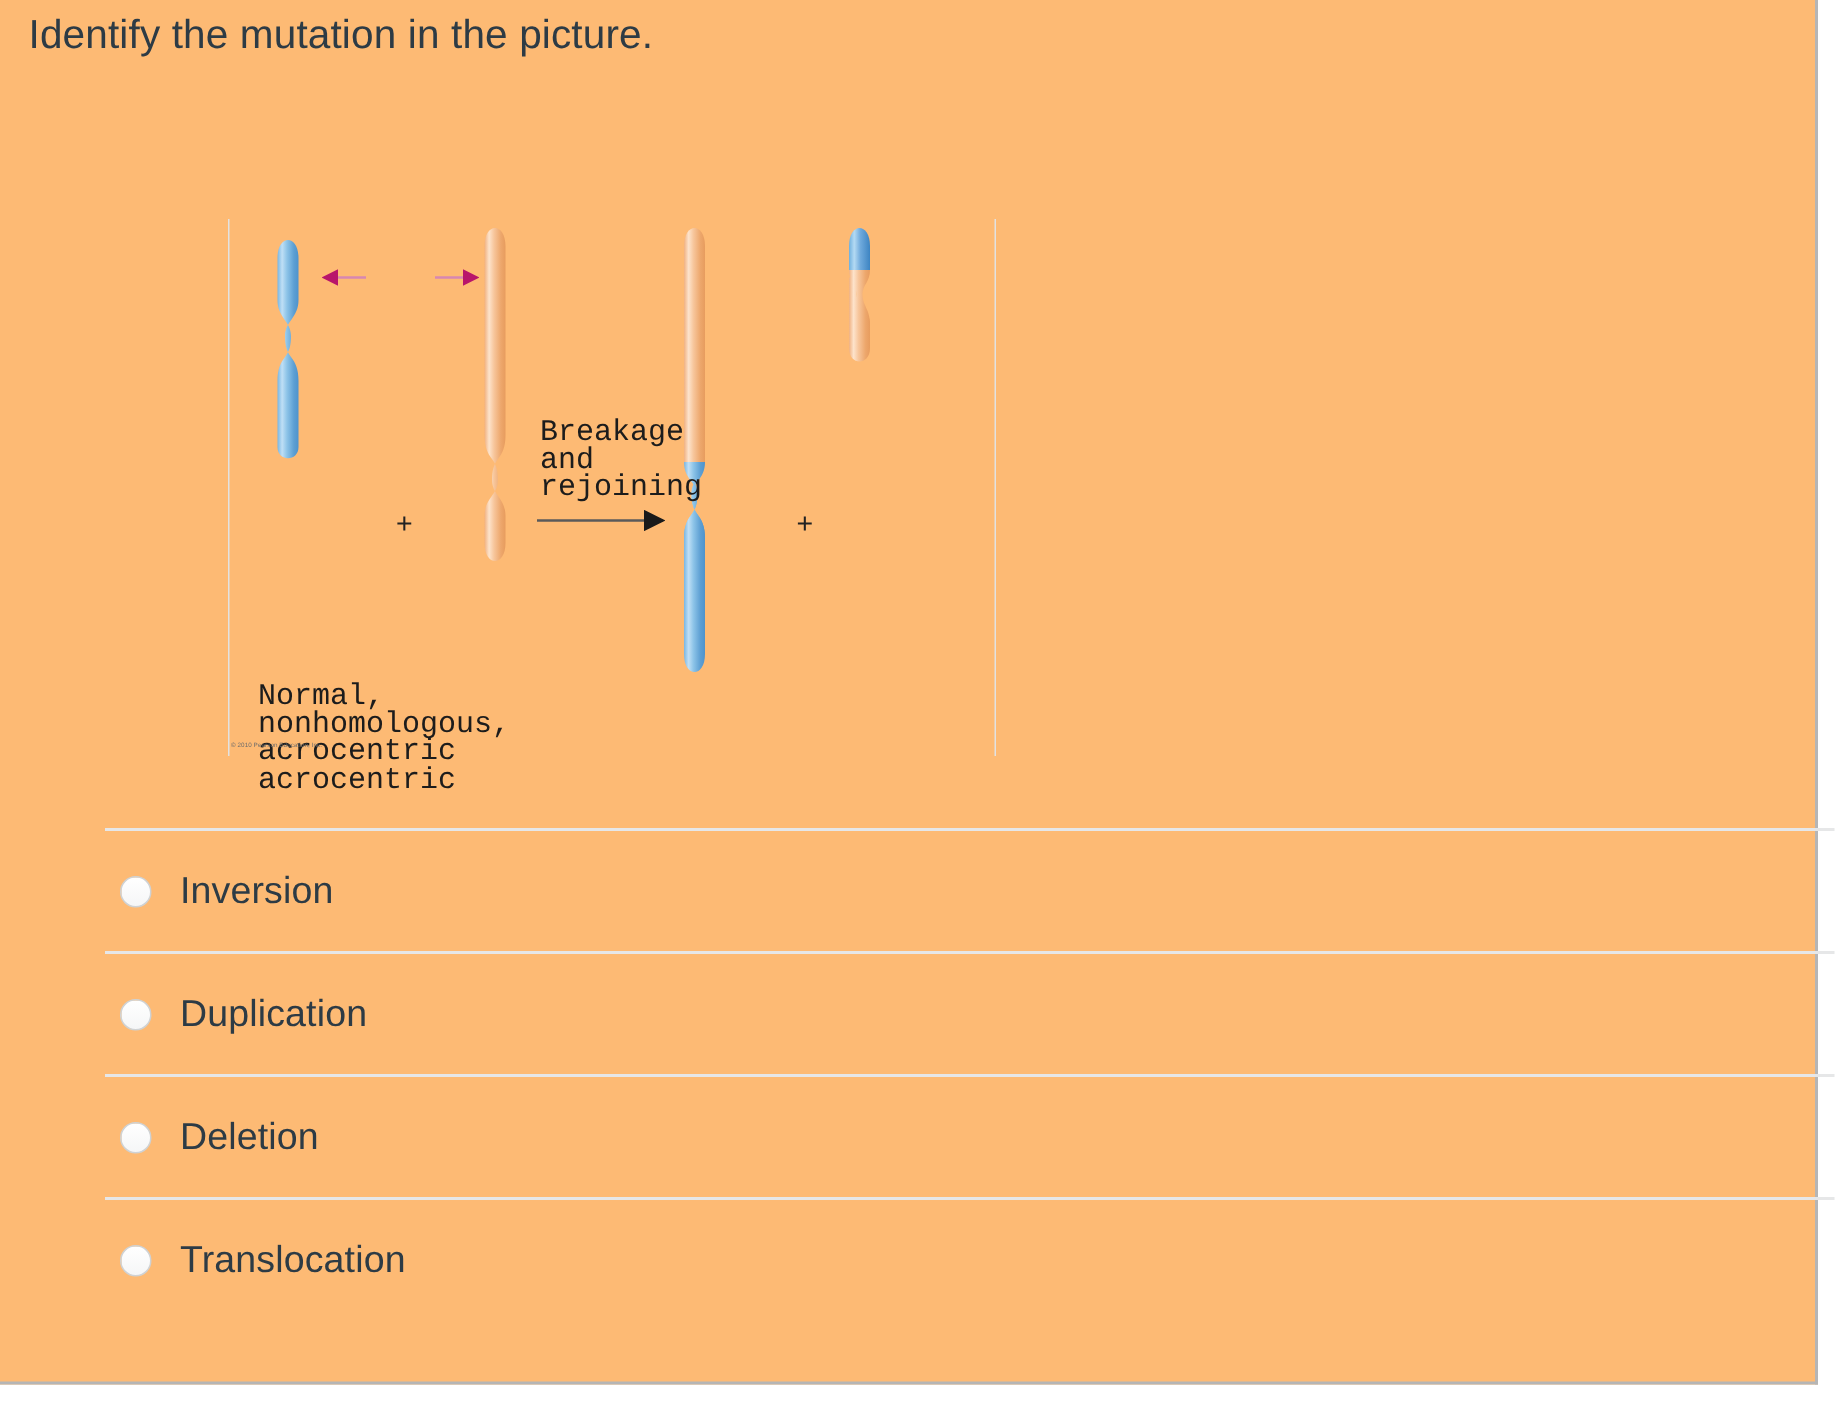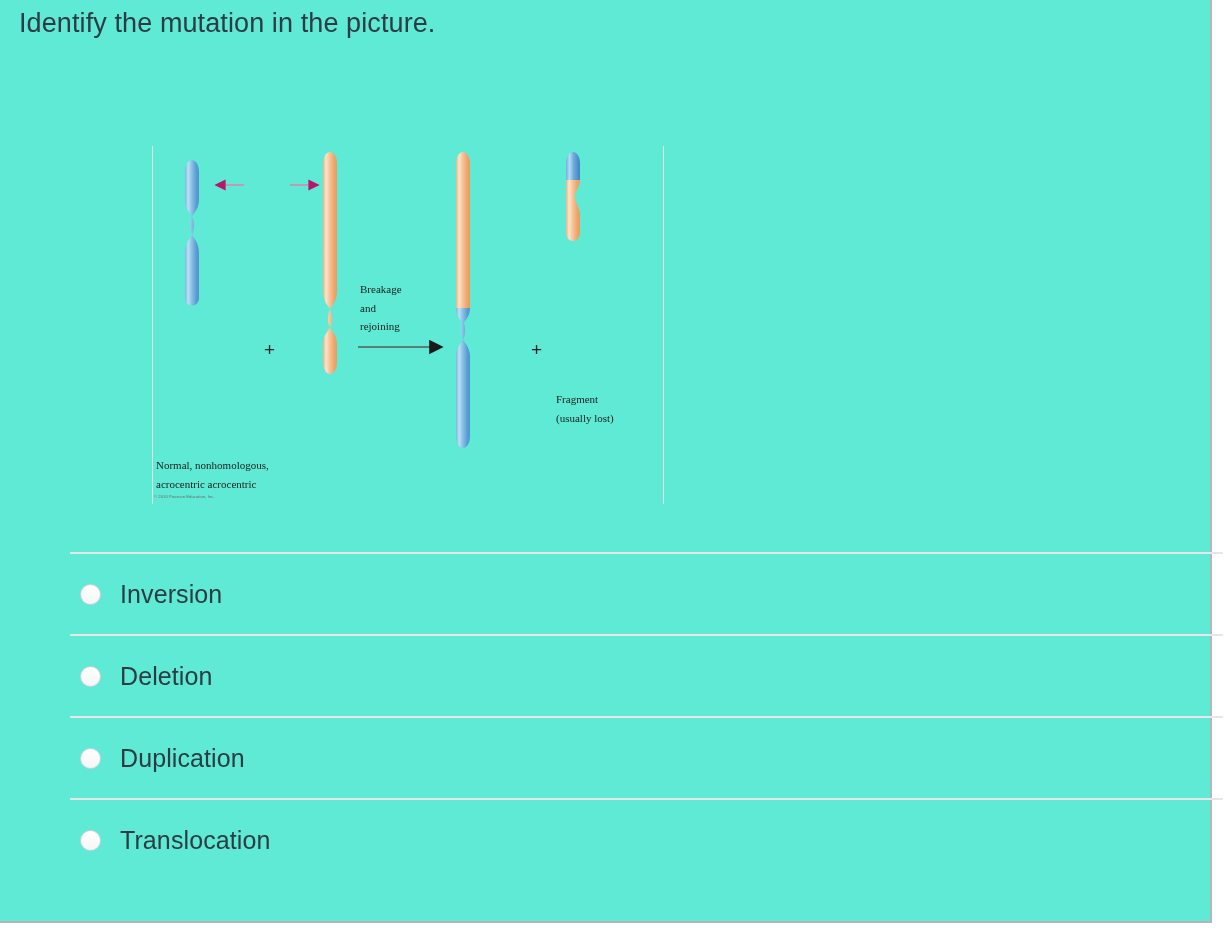--- a/index.html
+++ b/index.html
@@ -18,21 +18,21 @@
   
   #quiz-card {
     position: absolute;
     left: 0;
     top: 0;
     width: 1212px;
     height: 923px;
     border-right: 2px solid #b5b5b5;
     border-bottom: 2px solid #b5b5b5;
     box-sizing: border-box;
-    background: #5eead4;
+    background: #fdba74;
   }
 
   
   #question-text {
     position: absolute;
     left: 19px;
     top: 6px;
     font-size: 27px;
     line-height: 34px;
     color: #2d3b45;
@@ -60,26 +60,26 @@
 
   .fig-inner {
     position: absolute;
     left: 0; top: 0;
     width: 512px; height: 358px;
   }
 
   
   .fig-label {
     position: absolute;
-    font-family: Liberation Serif, serif;
-    font-size: 11px;
+    font-family: Liberation Mono, monospace;
+    font-size: 20px;
     line-height: 18.5px;
     color: #1c1c1c;
   }
-  #label-normal     { left: 4px;   top: 310px; width: 240px; }
+  #label-normal     { left: 20px;   top: 310px; width: 240px; }
   #label-robertson  { left: 265px; top: 310px; width: 180px; }
   #label-fragment   { left: 404px; top: 244px; width: 175px; }
   #label-breakage   { left: 208px; top: 134px; width: 100px; }
 
   #copyright-line {
     position: absolute;
     left: 2px;
     top: 348px;
     font-size: 4.2px;
     line-height: 5px;
@@ -309,51 +309,47 @@
 
       
       <div class="fig-label" id="label-normal">
         <div>Normal, nonhomologous,</div>
         <div>acrocentric acrocentric</div>
       </div>
 
       
 
       
-      <div class="fig-label" id="label-fragment">
-        <div>Fragment</div>
-        <div>(usually lost)</div>
-      </div>
 
       
       <div id="copyright-line">© 2010 Pearson Education, Inc.</div>
 
     </div>
   </div>
 
   <div id="options-list">
 
     <div class="option-row">
       <div class="option-hit">
         <div class="radio-outer"></div>
         <div class="option-label">Inversion</div>
       </div>
     </div>
 
     <div class="option-row">
       <div class="option-hit">
         <div class="radio-outer"></div>
-        <div class="option-label">Deletion</div>
+        <div class="option-label">Duplication</div>
       </div>
     </div>
 
     <div class="option-row">
       <div class="option-hit">
         <div class="radio-outer"></div>
-        <div class="option-label">Duplication</div>
+        <div class="option-label">Deletion</div>
       </div>
     </div>
 
     <div class="option-row">
       <div class="option-hit">
         <div class="radio-outer"></div>
         <div class="option-label">Translocation</div>
       </div>
     </div>
 

